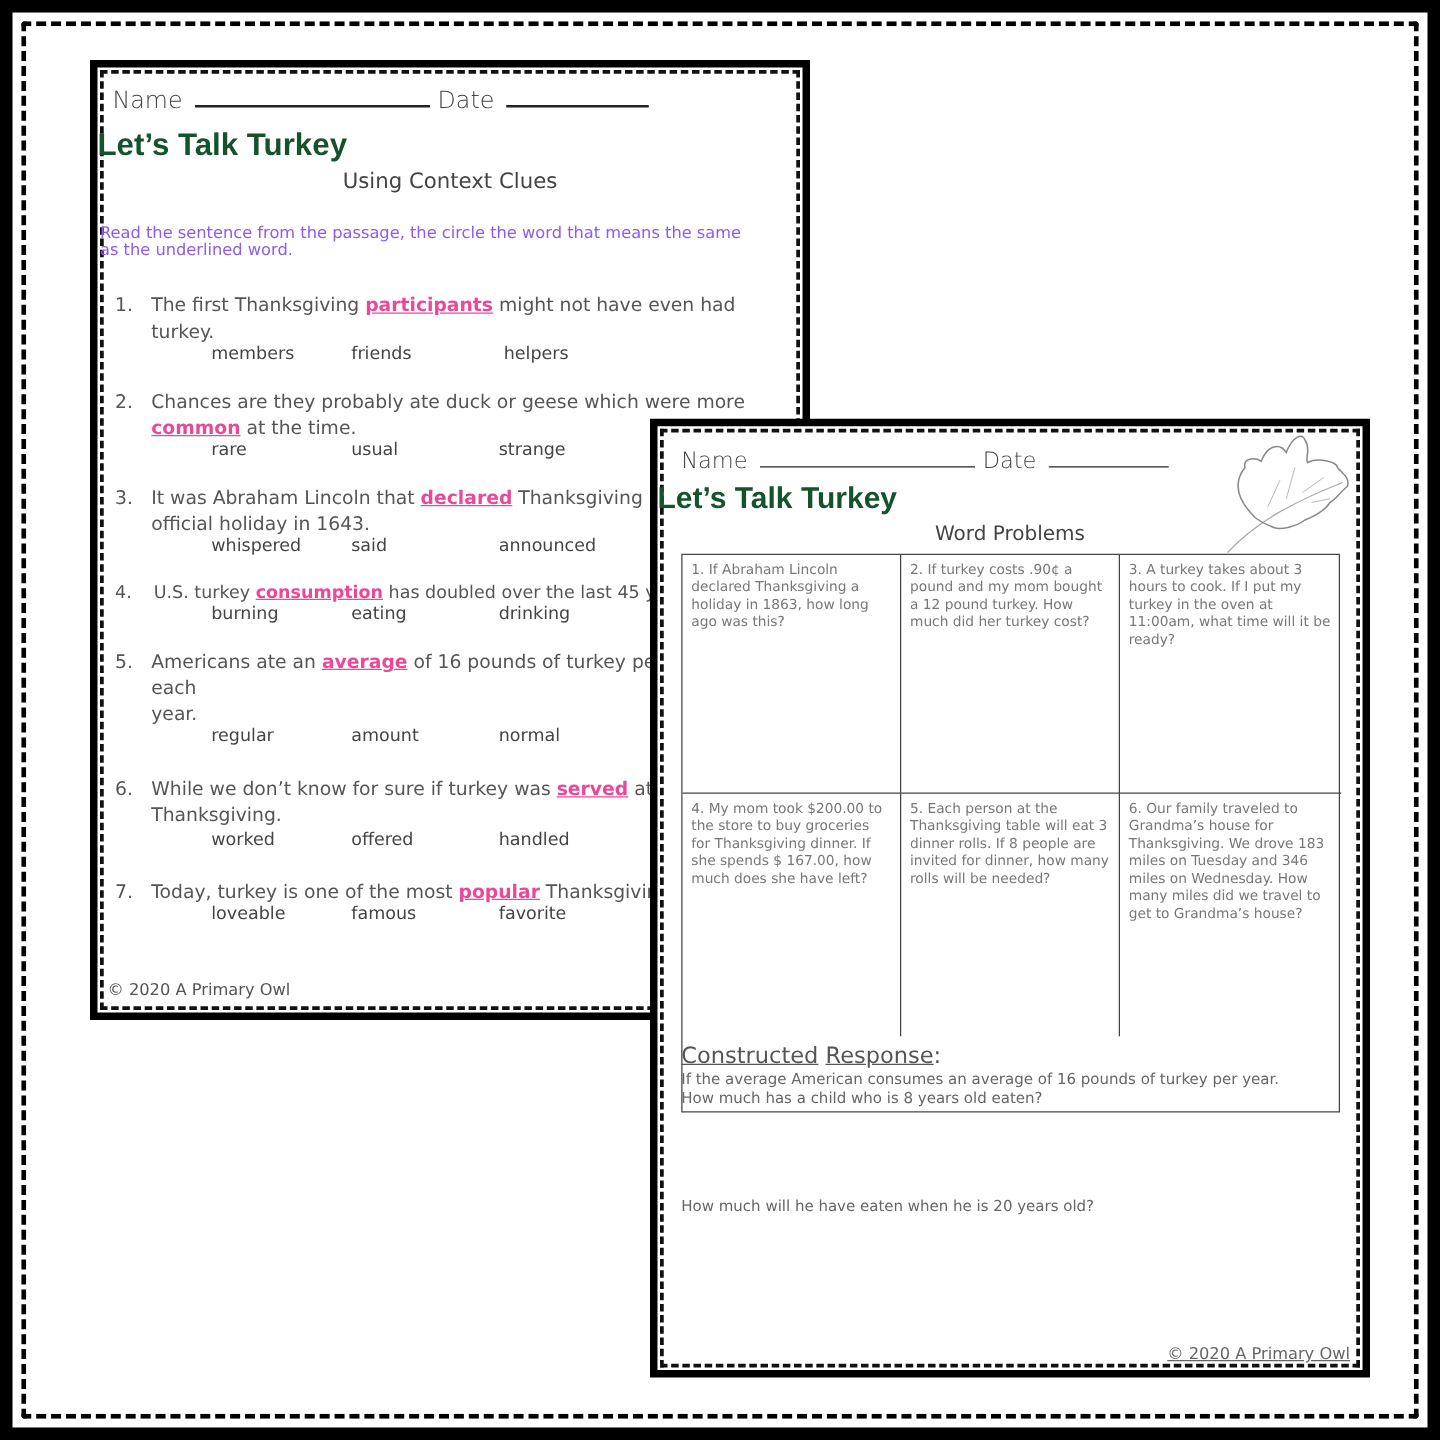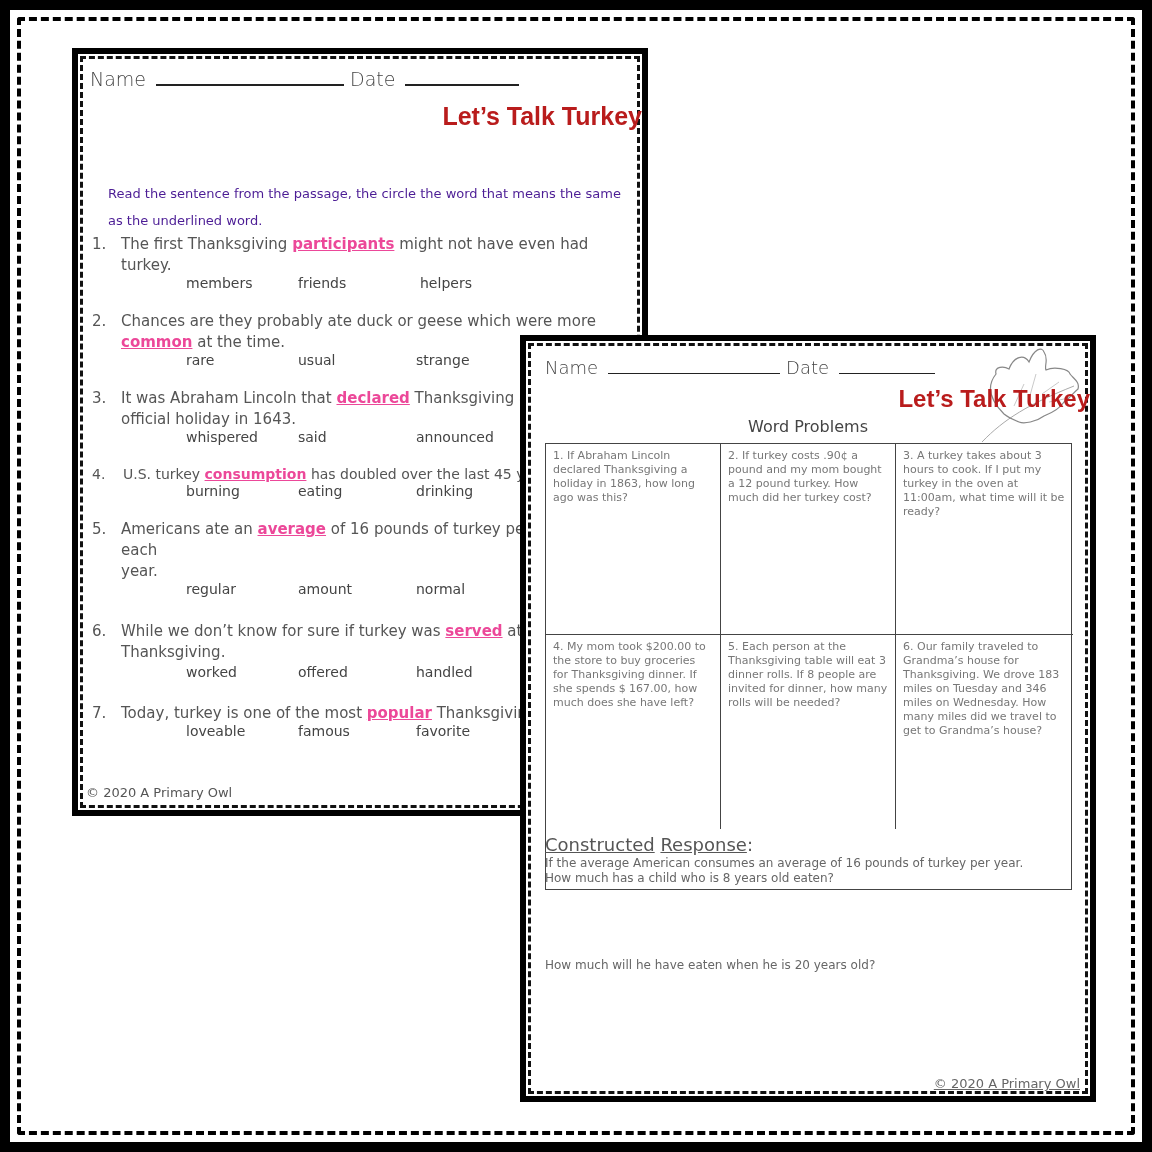--- a/index.html
+++ b/index.html
@@ -35,39 +35,39 @@
   
   #page-left { left: 72px; top: 48px; width: 576px; height: 768px; }
   #page-right { left: 520px; top: 335px; width: 576px; height: 767px; }
 
   .name-row {
     position: absolute; font-size: 19px; color: #444; white-space: nowrap;
     font-family: "DejaVu Sans", sans-serif; font-weight: 300;
   }
   .blank { display: inline-block; border-bottom: 2px solid #222; height: 18px; vertical-align: baseline; margin: 0 6px 0 10px; }
   .title {
-    position: absolute; left: 0; right: 0; text-align: right;
-    font-family: "Liberation Sans", sans-serif; font-weight: bold; color: #b91c1c; font-size: 25px;
+    position: absolute; left: 0; right: 0; text-align: left;
+    font-family: "Liberation Sans", sans-serif; font-weight: bold; color: #14532d; font-size: 25px;
   }
   .subtitle {
     position: absolute; left: 0; right: 0; text-align: center;
     font-size: 17px; color: #444;
   }
   .instructions {
-    position: absolute; left: 30px; width: 520px; font-size: 13px; line-height: 27px; color: #4c1d95;
+    position: absolute; left: 2px; width: 520px; font-size: 13px; line-height: 14px; color: #8b5cf6;
   }
 
   .q {
     position: absolute; left: 14px; width: 540px; font-size: 15px; color: #555; line-height: 21px;
   }
   .q .num { position: absolute; left: 0; top: 0; }
   .q .text { display: block; margin-left: 29px; }
   .q u { color: #ec4899; font-weight: bold; text-decoration: underline; }
   .choices { position: absolute; left: 91px; font-size: 14px; color: #444; }
-  .choices span { position: absolute; white-space: nowrap; margin-left: 17px; }
+  .choices span { position: absolute; white-space: nowrap; }
 
   .copyright-left {
     position: absolute; left: 8px; bottom: 10px; font-size: 13px; color: #555;
   }
   .owl-mark {
     position: absolute; right: 2px; bottom: 26px; width: 22px; height: 26px;
   }
 
   
   .grid {
@@ -103,20 +103,21 @@
 
 <div class="page" id="page-left">
   <div class="page-inner">
     <div class="page-dash"></div>
 
     <div class="name-row" style="left:12px; top:14px;">
       <span>Name</span><span class="blank" style="width:188px;"></span><span>Date</span><span class="blank" style="width:114px;"></span>
     </div>
 
     <div class="title" style="top:48px;">Let’s Talk Turkey</div>
+    <div class="subtitle" style="top:81px;">Using Context Clues</div>
 
     <div class="instructions" style="top:126px;">Read the sentence from the passage, the circle the word that means the same as the underlined word.</div>
 
     <div class="q" style="top:180px;">
       <span class="num">1.</span>
       <span class="text"><span>The first Thanksgiving </span><u>participants</u><span>&nbsp;might not have even had</span><br><span>turkey.</span></span>
     </div>
     <div class="choices" style="top:221px;">
       <span style="left:0">members</span>
       <span style="left:112px">friends</span>

